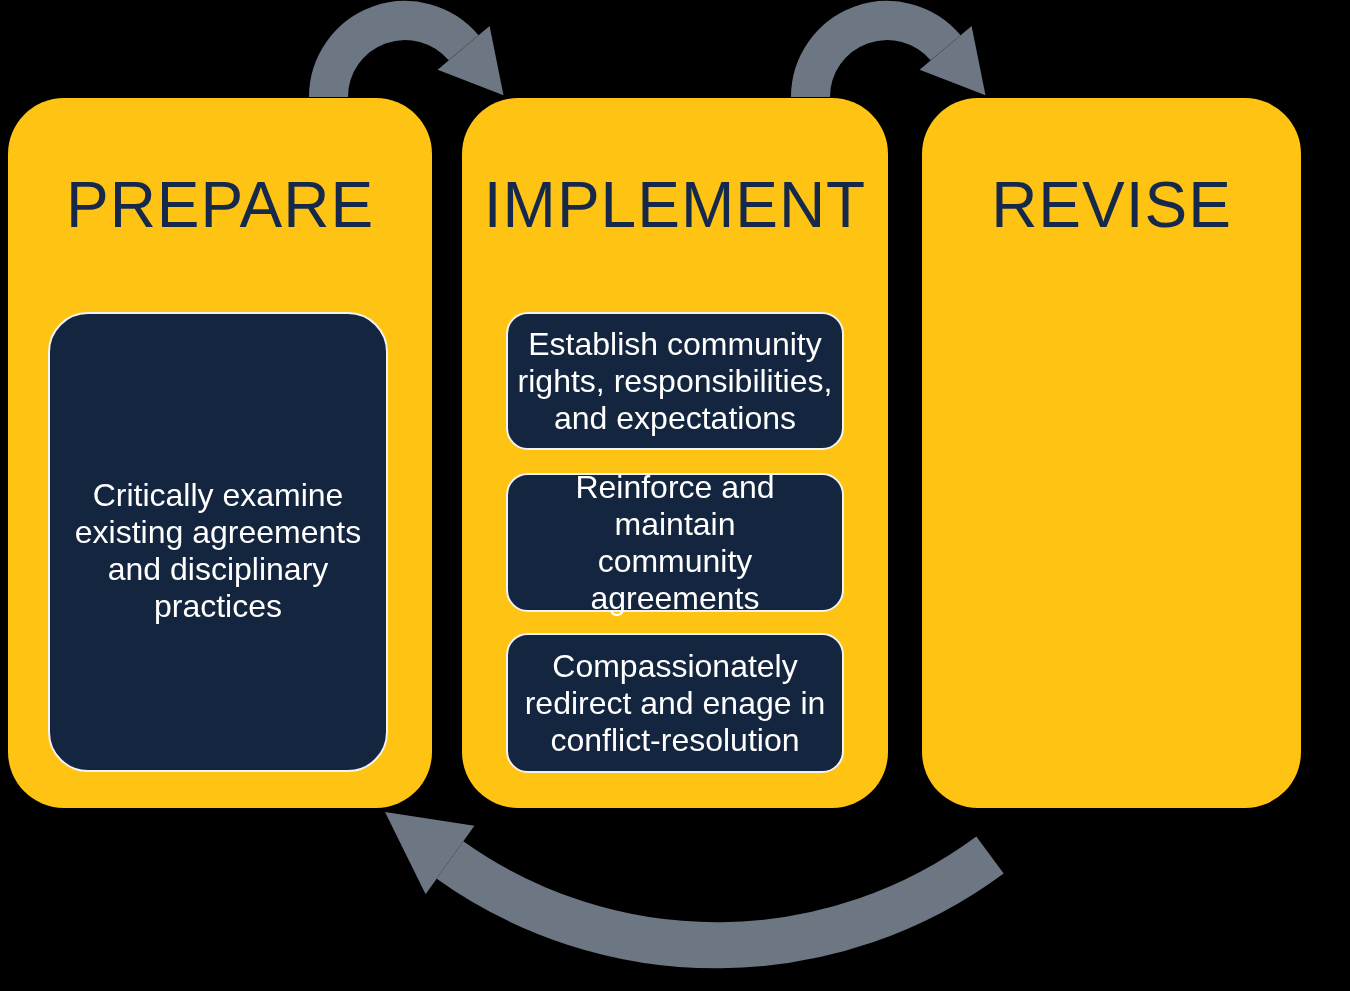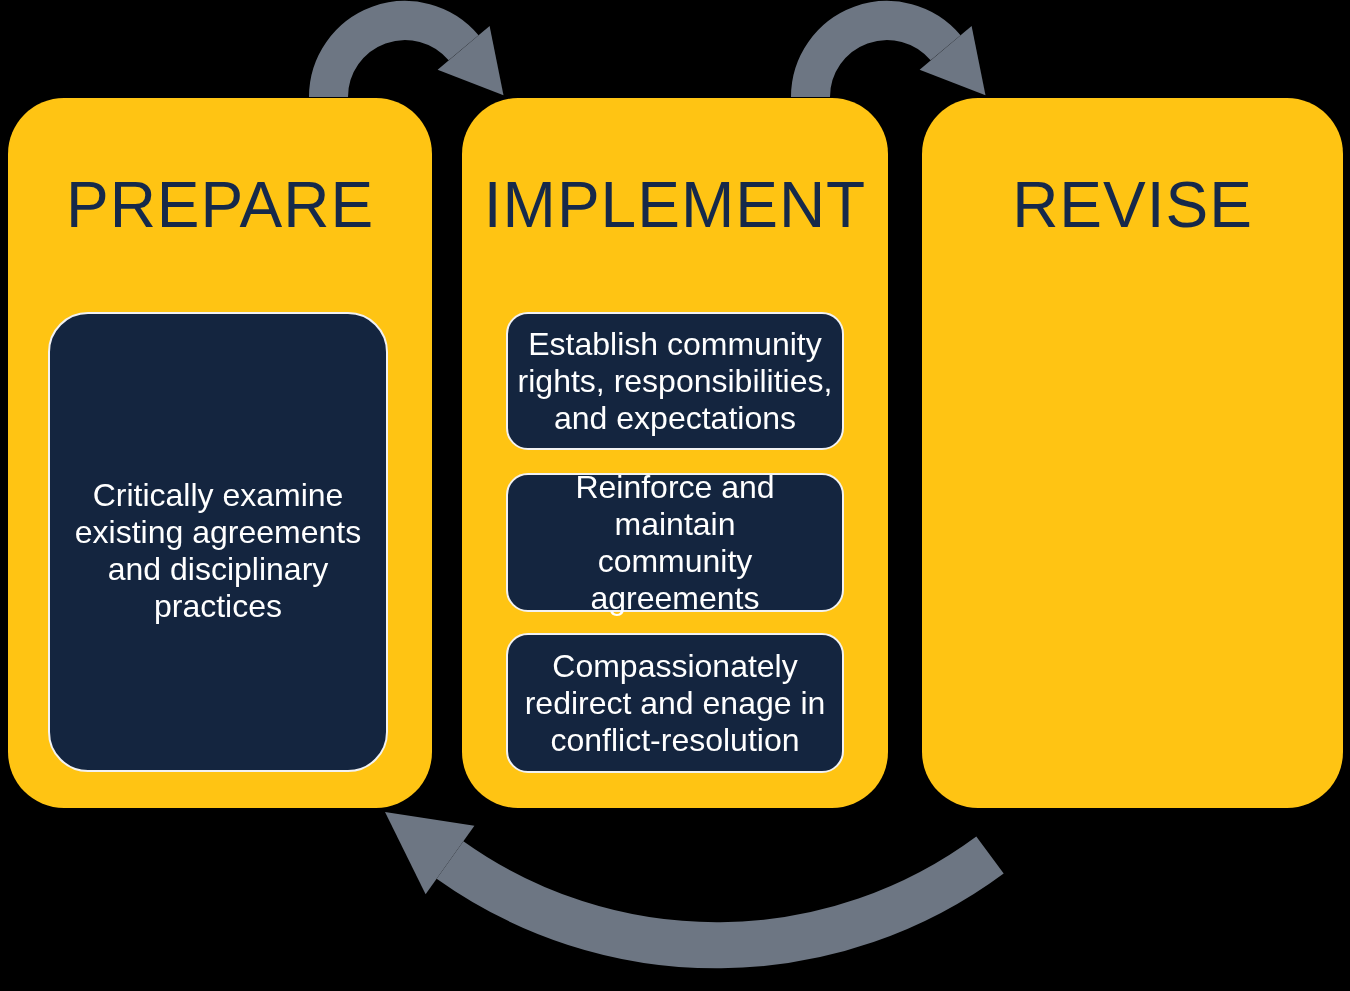--- a/index.html
+++ b/index.html
@@ -23,21 +23,21 @@
   .arc{fill:none;stroke:var(--arrow);stroke-width:39;}
   .arc-wide{stroke-width:46;}
   .head{fill:var(--arrow);stroke:none;}
   .panel{
     position:absolute;top:98px;height:710px;
     background:var(--panel-fill);
     border-radius:56px;
   }
   .panel-1{left:8px;width:424px;}
   .panel-2{left:462px;width:426px;}
-  .panel-3{left:922px;width:421px;}
+  .panel-3{left:922px;width:379px;}
   .panel-title{
     position:absolute;top:52px;left:0;right:0;margin:0;
     height:110px;line-height:110px;
     text-align:center;
     font-size:64px;font-weight:400;letter-spacing:1px;
     color:var(--title-text);
   }
   .step-box{
     position:absolute;left:40px;right:44px;
     box-sizing:border-box;

